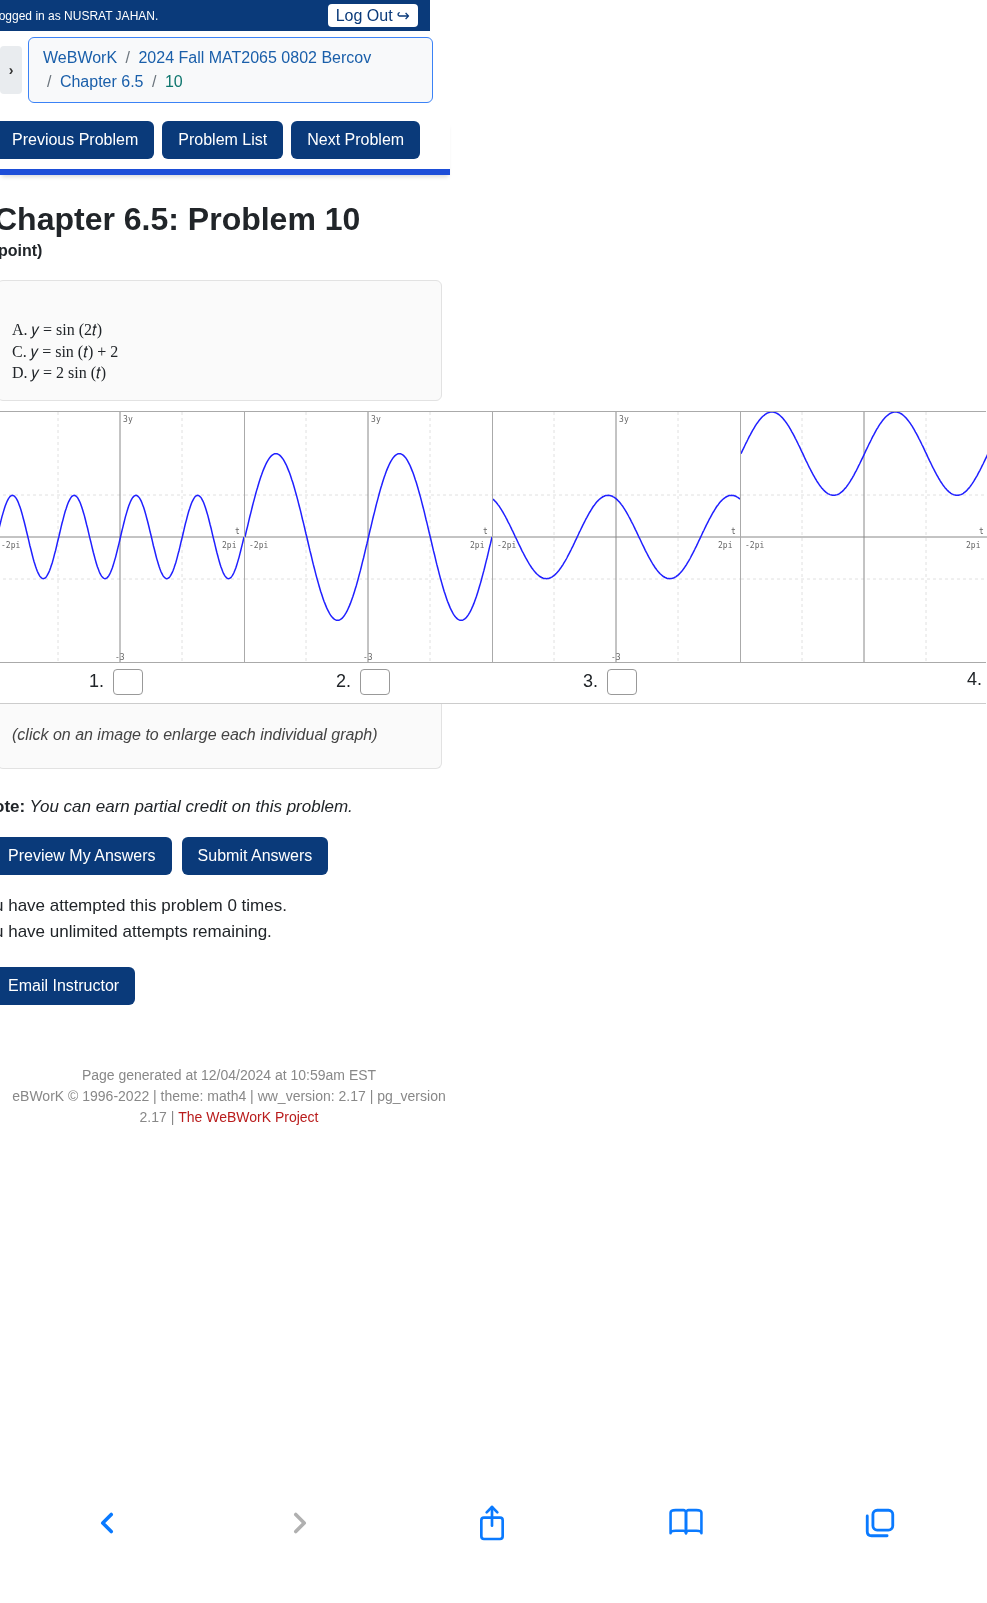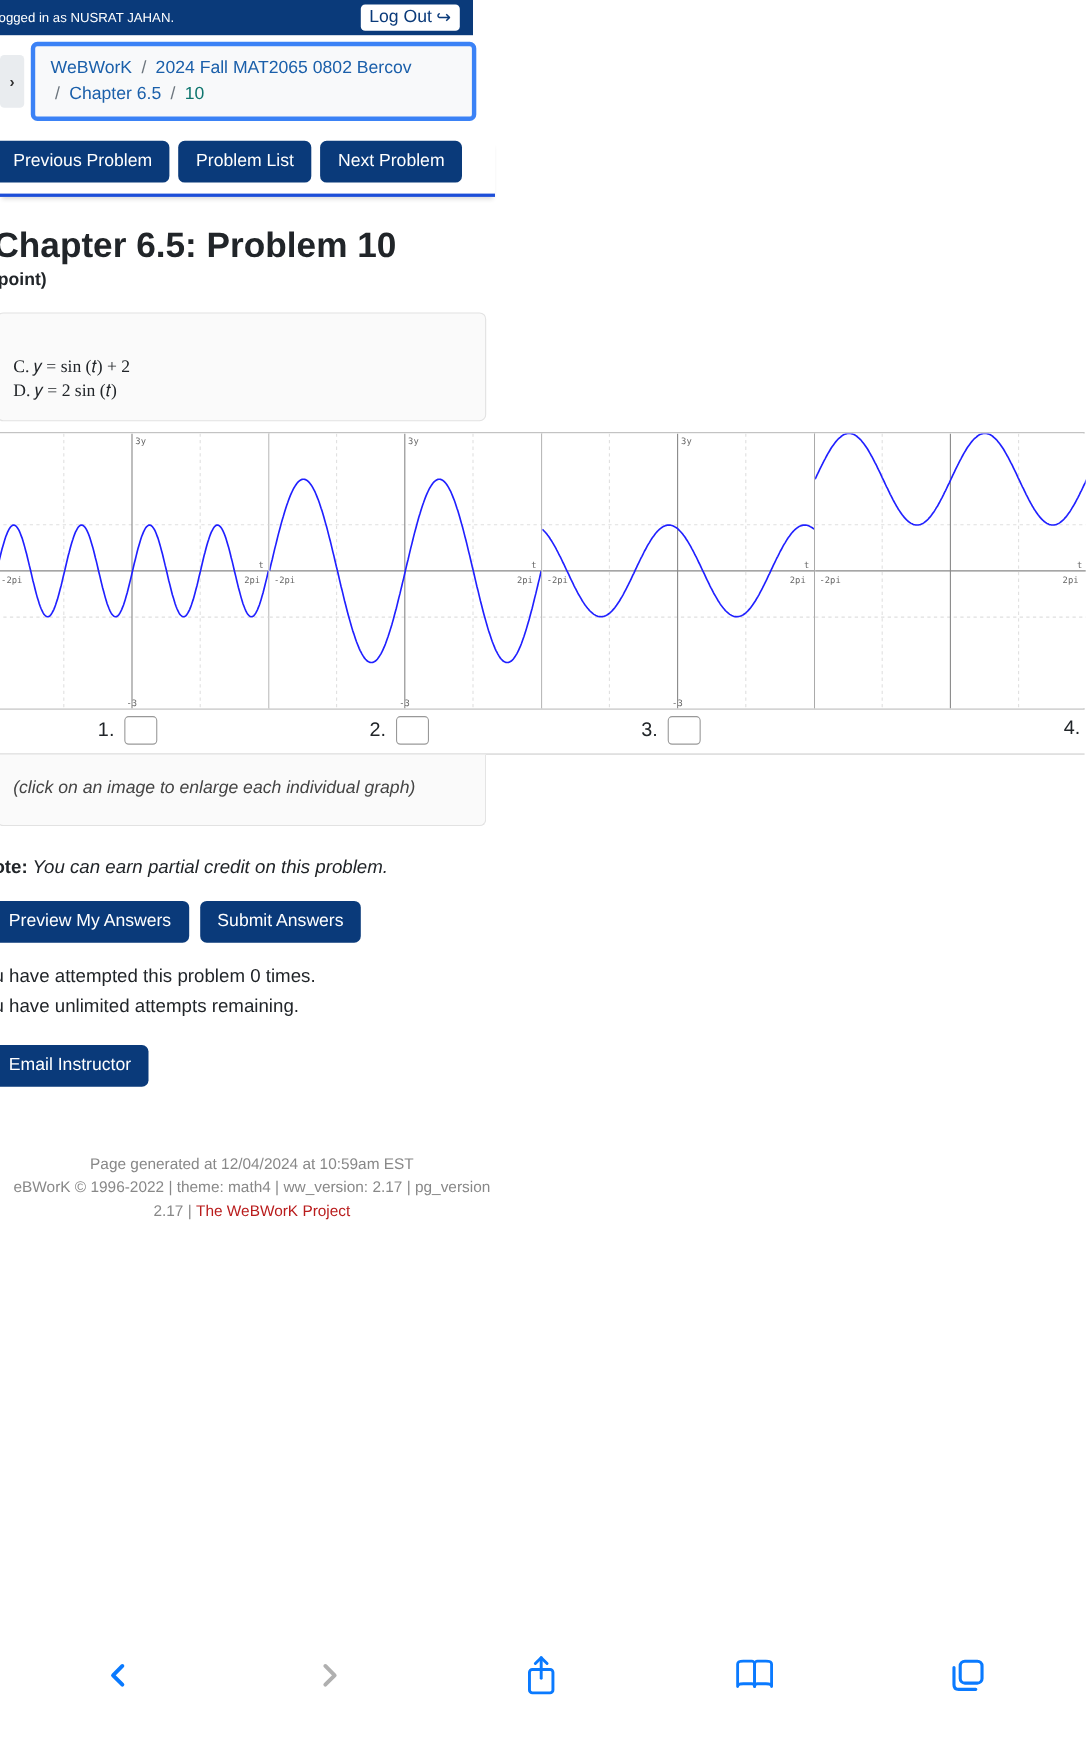--- a/index.html
+++ b/index.html
@@ -45,38 +45,38 @@
       width: 22px;
       height: 48px;
       display: flex;
       align-items: center;
       justify-content: center;
       border-radius: 4px;
       font-size: 14px;
       font-weight: bold;
     }
     .breadcrumbs {
-      border: 4px solid #3b82f6;
+      border: 1px solid #3b82f6;
       border-radius: 6px;
       padding: 8px 14px;
       background: #f8f9fa;
       font-size: 16px;
       line-height: 1.5;
       width: 405px;
     }
     .breadcrumbs a { color: #1a5faa; text-decoration: none; }
     .breadcrumbs .sep { color: #6c757d; margin: 0 4px; }
     .breadcrumbs .cur { color: #0f766e; }
     .btn-row {
       display: flex;
       gap: 8px;
       margin: 18px 0 0 0;
       padding-bottom: 10px;
       width: 450px;
-      border-bottom: 3px solid #1d4ed8;
+      border-bottom: 6px solid #1d4ed8;
       box-shadow: 0 4px 4px -2px rgba(0,0,0,0.15);
     }
     .btn {
       background: #0a3a7a;
       color: #fff;
       border: none;
       padding: 10px 16px;
       border-radius: 6px;
       font-size: 16px;
       cursor: pointer;
@@ -243,20 +243,21 @@
     <button class="btn">Previous Problem</button>
     <button class="btn">Problem List</button>
     <button class="btn">Next Problem</button>
   </div>
 
   <h1>Chapter 6.5: Problem 10</h1>
   <div class="points">point)</div>
 
   <div class="problem-box">
     <div class="eqs">
+      <div class="row">A. 𝑦 = sin (2𝑡)</div>
       <div class="row">C. 𝑦 = sin (𝑡) + 2</div>
       <div class="row">D. 𝑦 = 2 sin (𝑡)</div>
     </div>
   </div>
 
   <div class="graphs-row">
     <div class="graph-cell">
       <svg width="247" height="250" viewBox="0 0 247 250">
         <line class="gridline" x1="61" y1="0" x2="61" y2="250"></line>
         <line class="gridline" x1="185" y1="0" x2="185" y2="250"></line>

